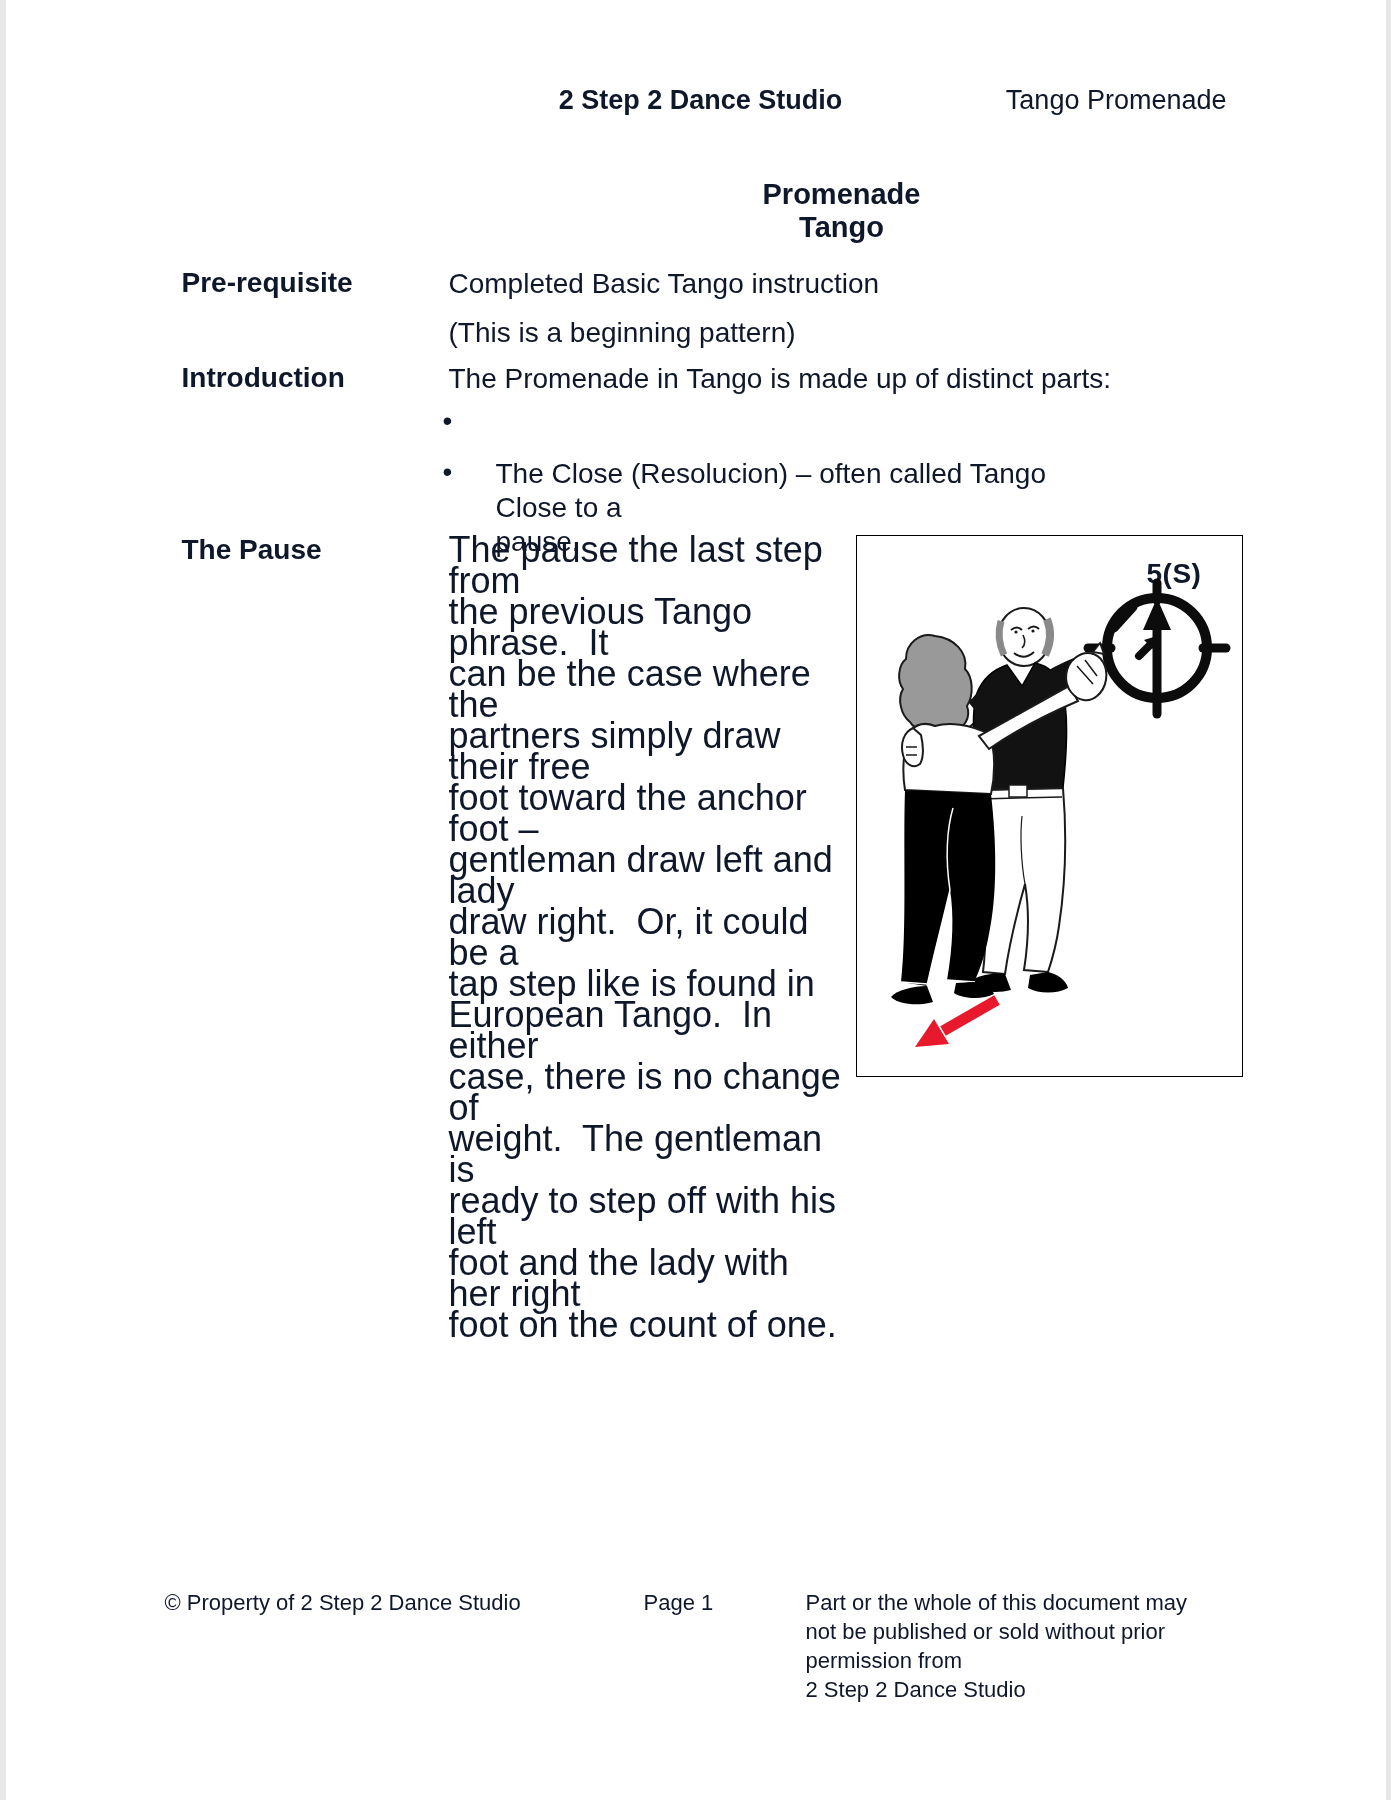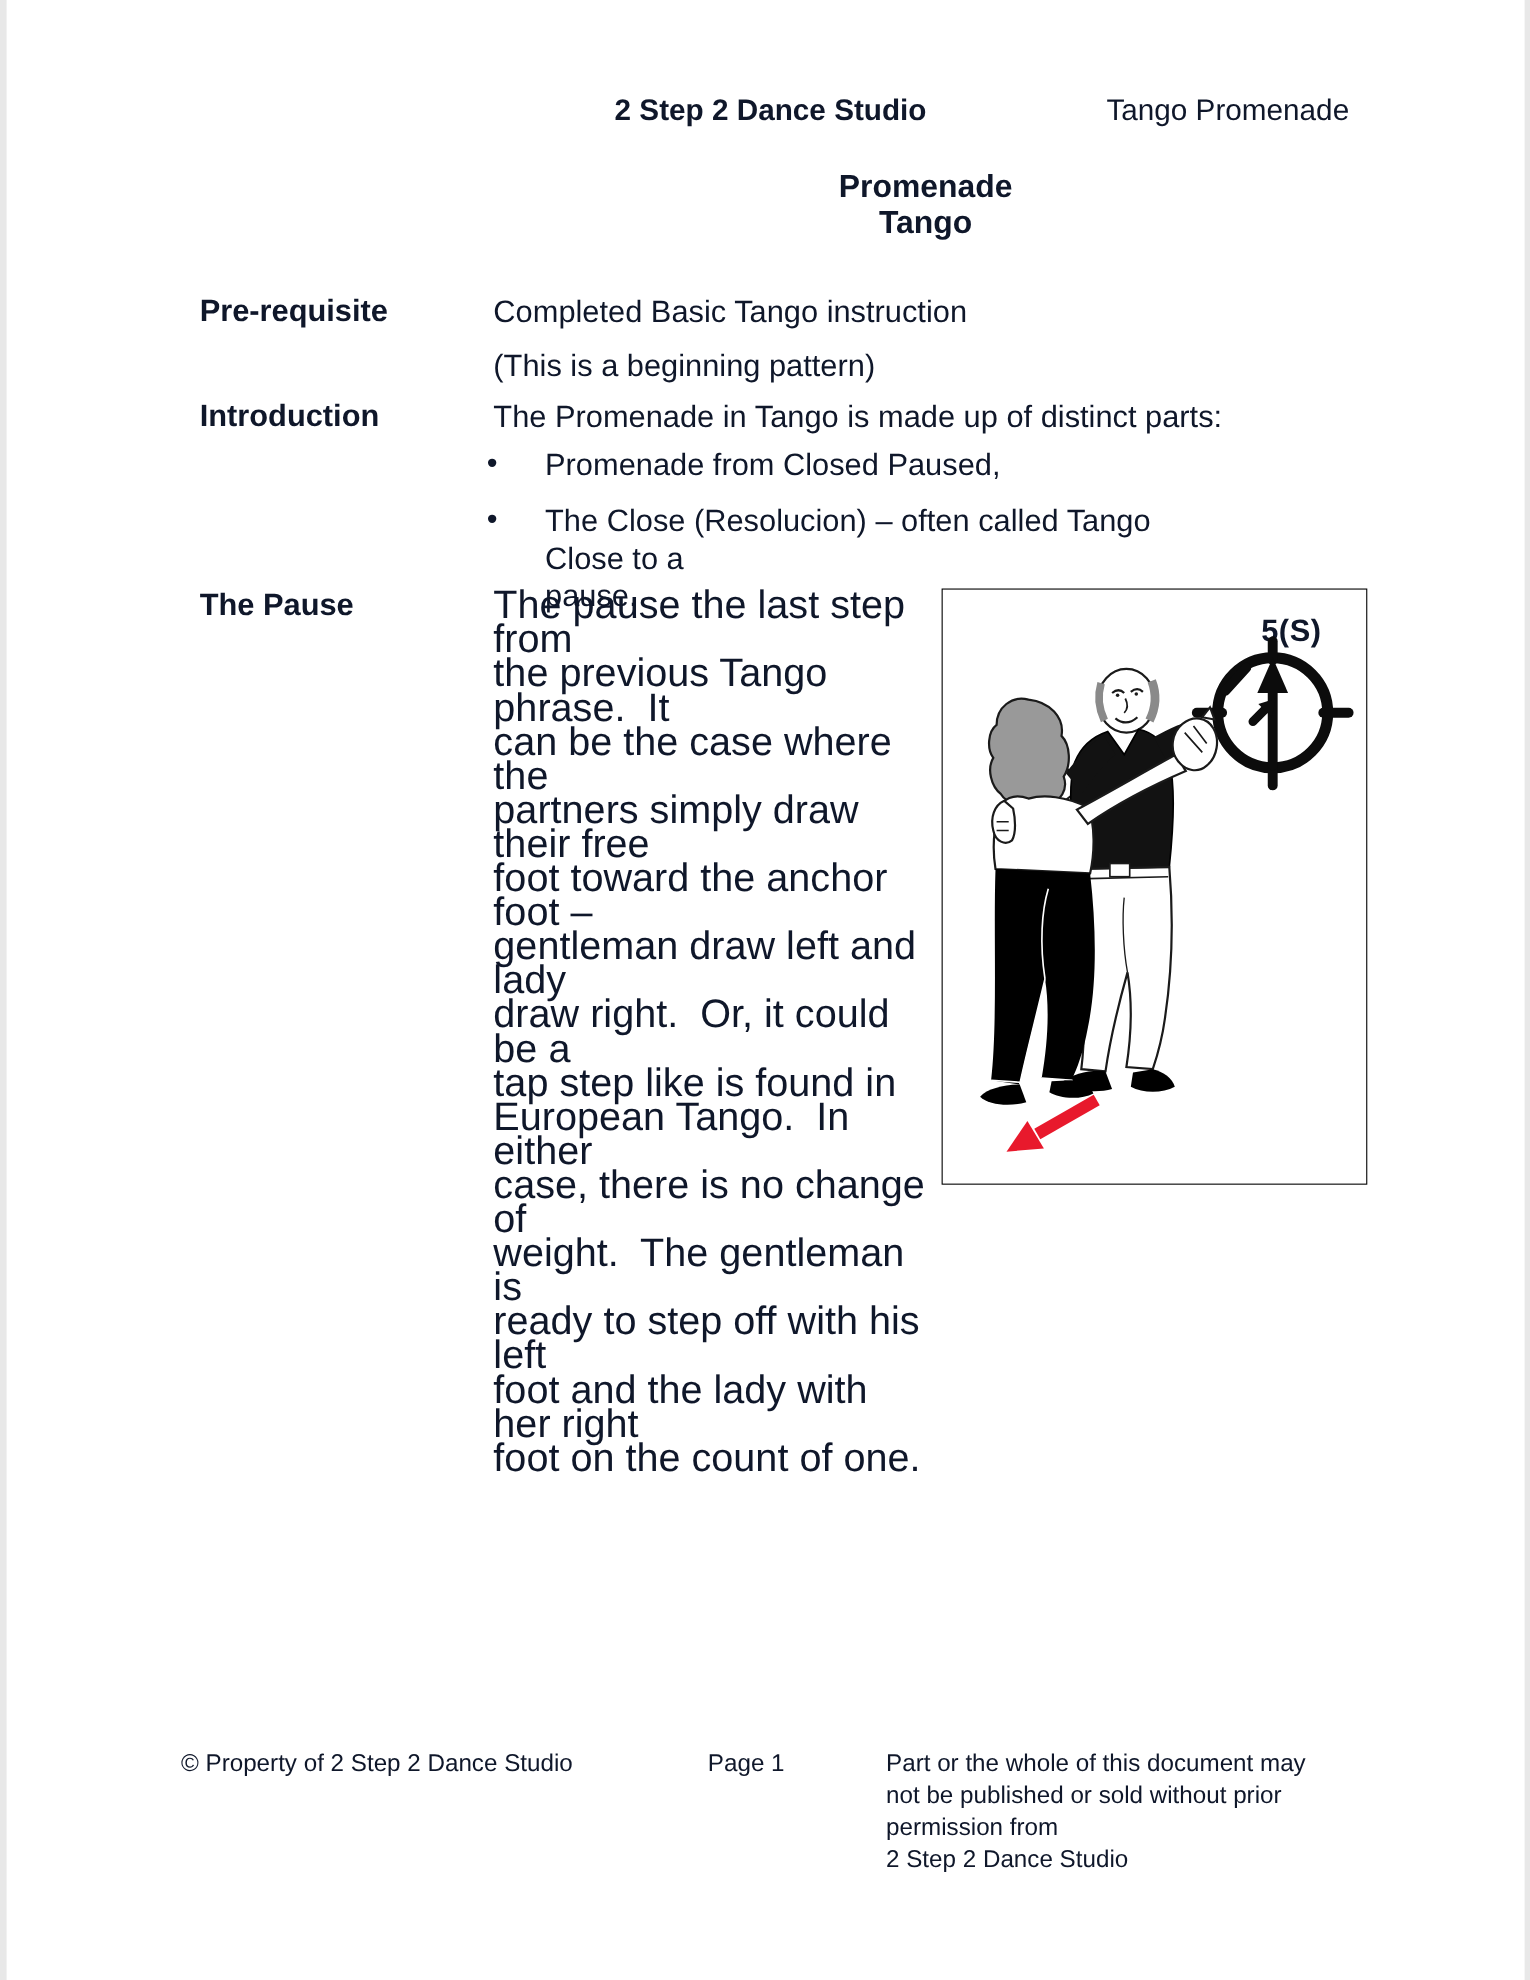--- a/index.html
+++ b/index.html
@@ -21,34 +21,33 @@
   .count-label{font-size:28px;font-weight:bold;letter-spacing:0.5px;}
 </style>
 </head>
 <body>
 
 <div class="page">
 
   <div class="abs hdr b center" style="left:695px;top:85px;">2 Step 2 Dance Studio</div>
   <div class="abs hdr" style="right:159px;top:85px;">Tango Promenade</div>
 
-  <div class="abs center" style="left:836px;top:154px;font-size:29px;font-weight:bold;line-height:33px;">
+  <div class="abs center" style="left:836px;top:178px;font-size:29px;font-weight:bold;line-height:33px;">
     <div>Promenade</div>
     <div>Tango</div>
   </div>
 
   <div class="abs label" style="left:176px;top:267px;text-align:center;">Pre-requisite</div>
   <div class="abs body-text" style="left:443px;top:316px;">(This is a beginning pattern)</div>
   <div class="abs body-text" style="left:443px;top:267px;">Completed Basic Tango instruction</div>
 
   <div class="abs label" style="left:176px;top:362px;">Introduction</div>
   <div class="abs body-text" style="left:443px;top:362px;">The Promenade in Tango is made up of distinct parts:</div>
 
   <div class="abs body-text" style="left:437px;top:404px;">•</div>
-  <div class="abs body-text" style="left:490px;top:406px;">Promenade from Closed Paused,</div>
 
   <div class="abs body-text" style="left:437px;top:455px;">•</div>
   <div class="abs body-text pre" style="left:490px;top:457px;width:620px;">The Close (Resolucion) – often called Tango Close to a
 pause.</div>
 
   <div class="abs label" style="left:176px;top:534px;">The Pause</div>
   <div class="abs pre" style="left:443px;top:534px;width:395px;font-size:36px;line-height:31px;">The pause the last step from
 the previous Tango phrase.  It
 can be the case where the
 partners simply draw their free

